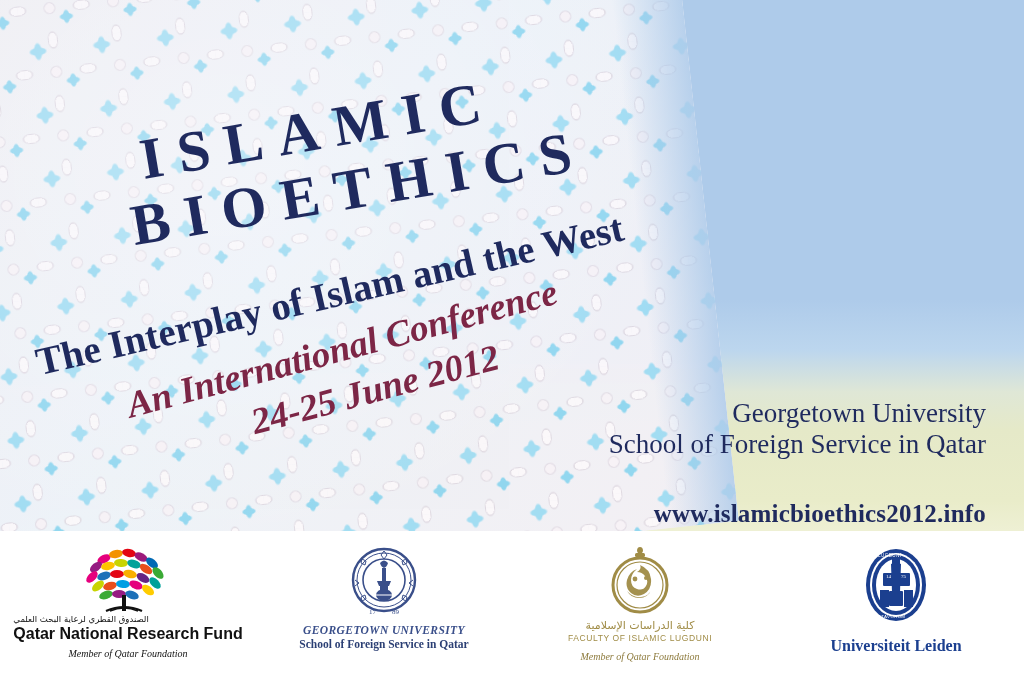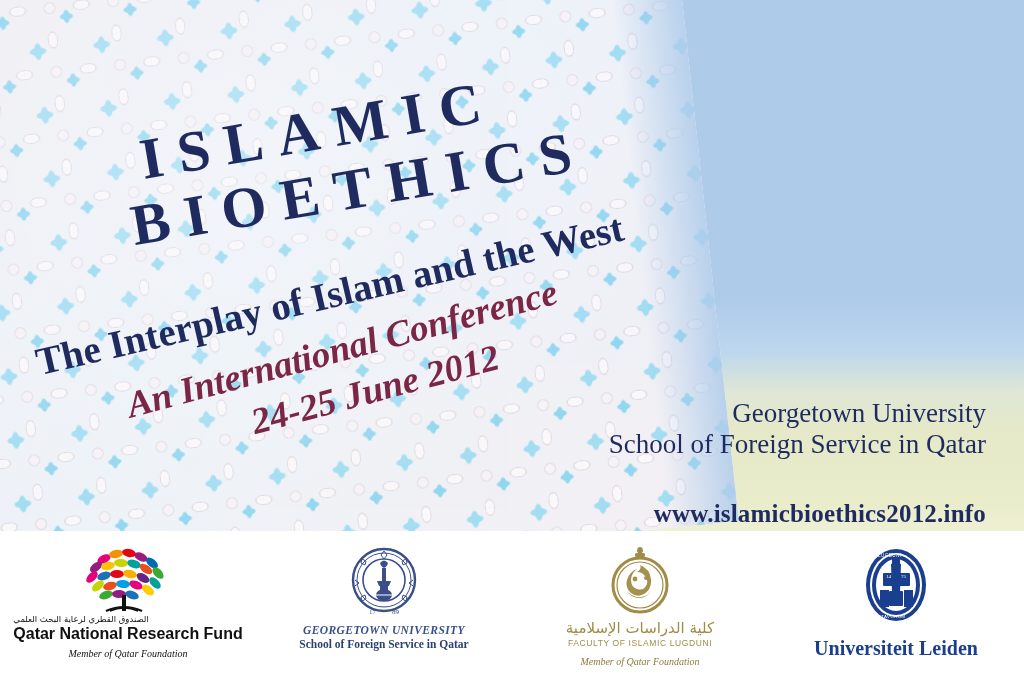--- a/index.html
+++ b/index.html
@@ -163,28 +163,28 @@
   .gt-l1{
     font-size:11.5px;color:#3a4f8a;font-weight:700;font-style:italic;
     letter-spacing:.4px;margin-top:5px;font-family:"Liberation Serif", serif;
   }
   .gt-l2{
     font-size:11.5px;color:#2b3f74;margin-top:2px;font-family:"Liberation Serif", serif;font-weight:600;
   }
 
   
   .fis-seal{width:70px;height:70px;margin:0 auto;}
-  .fis-ar{font-size:15px;color:#a08c46;font-family:"DejaVu Sans",sans-serif;margin-top:4px;direction:rtl;}
+  .fis-ar{font-size:11px;color:#a08c46;font-family:"DejaVu Sans",sans-serif;margin-top:4px;direction:rtl;}
   .fis-en{font-size:8.5px;color:#a08c46;letter-spacing:.6px;font-family:"Liberation Sans",sans-serif;margin-top:1px;}
   .fis-sub{font-size:10px;color:#8d7a3c;font-style:italic;margin-top:8px;font-family:"Liberation Serif",serif;}
 
   
   .ul-seal{width:76px;height:84px;margin:0 auto;}
   .ul-name{
-    font-size:20px;color:#1b3f8f;font-weight:700;margin-top:8px;
+    font-size:16px;color:#1b3f8f;font-weight:700;margin-top:8px;
     font-family:"Liberation Serif", serif;
   }
 </style>
 </head>
 <body>
 
 <div id="poster">
 
   <div class="bg-sky"></div>
   <div class="bg-left-fade"></div>

